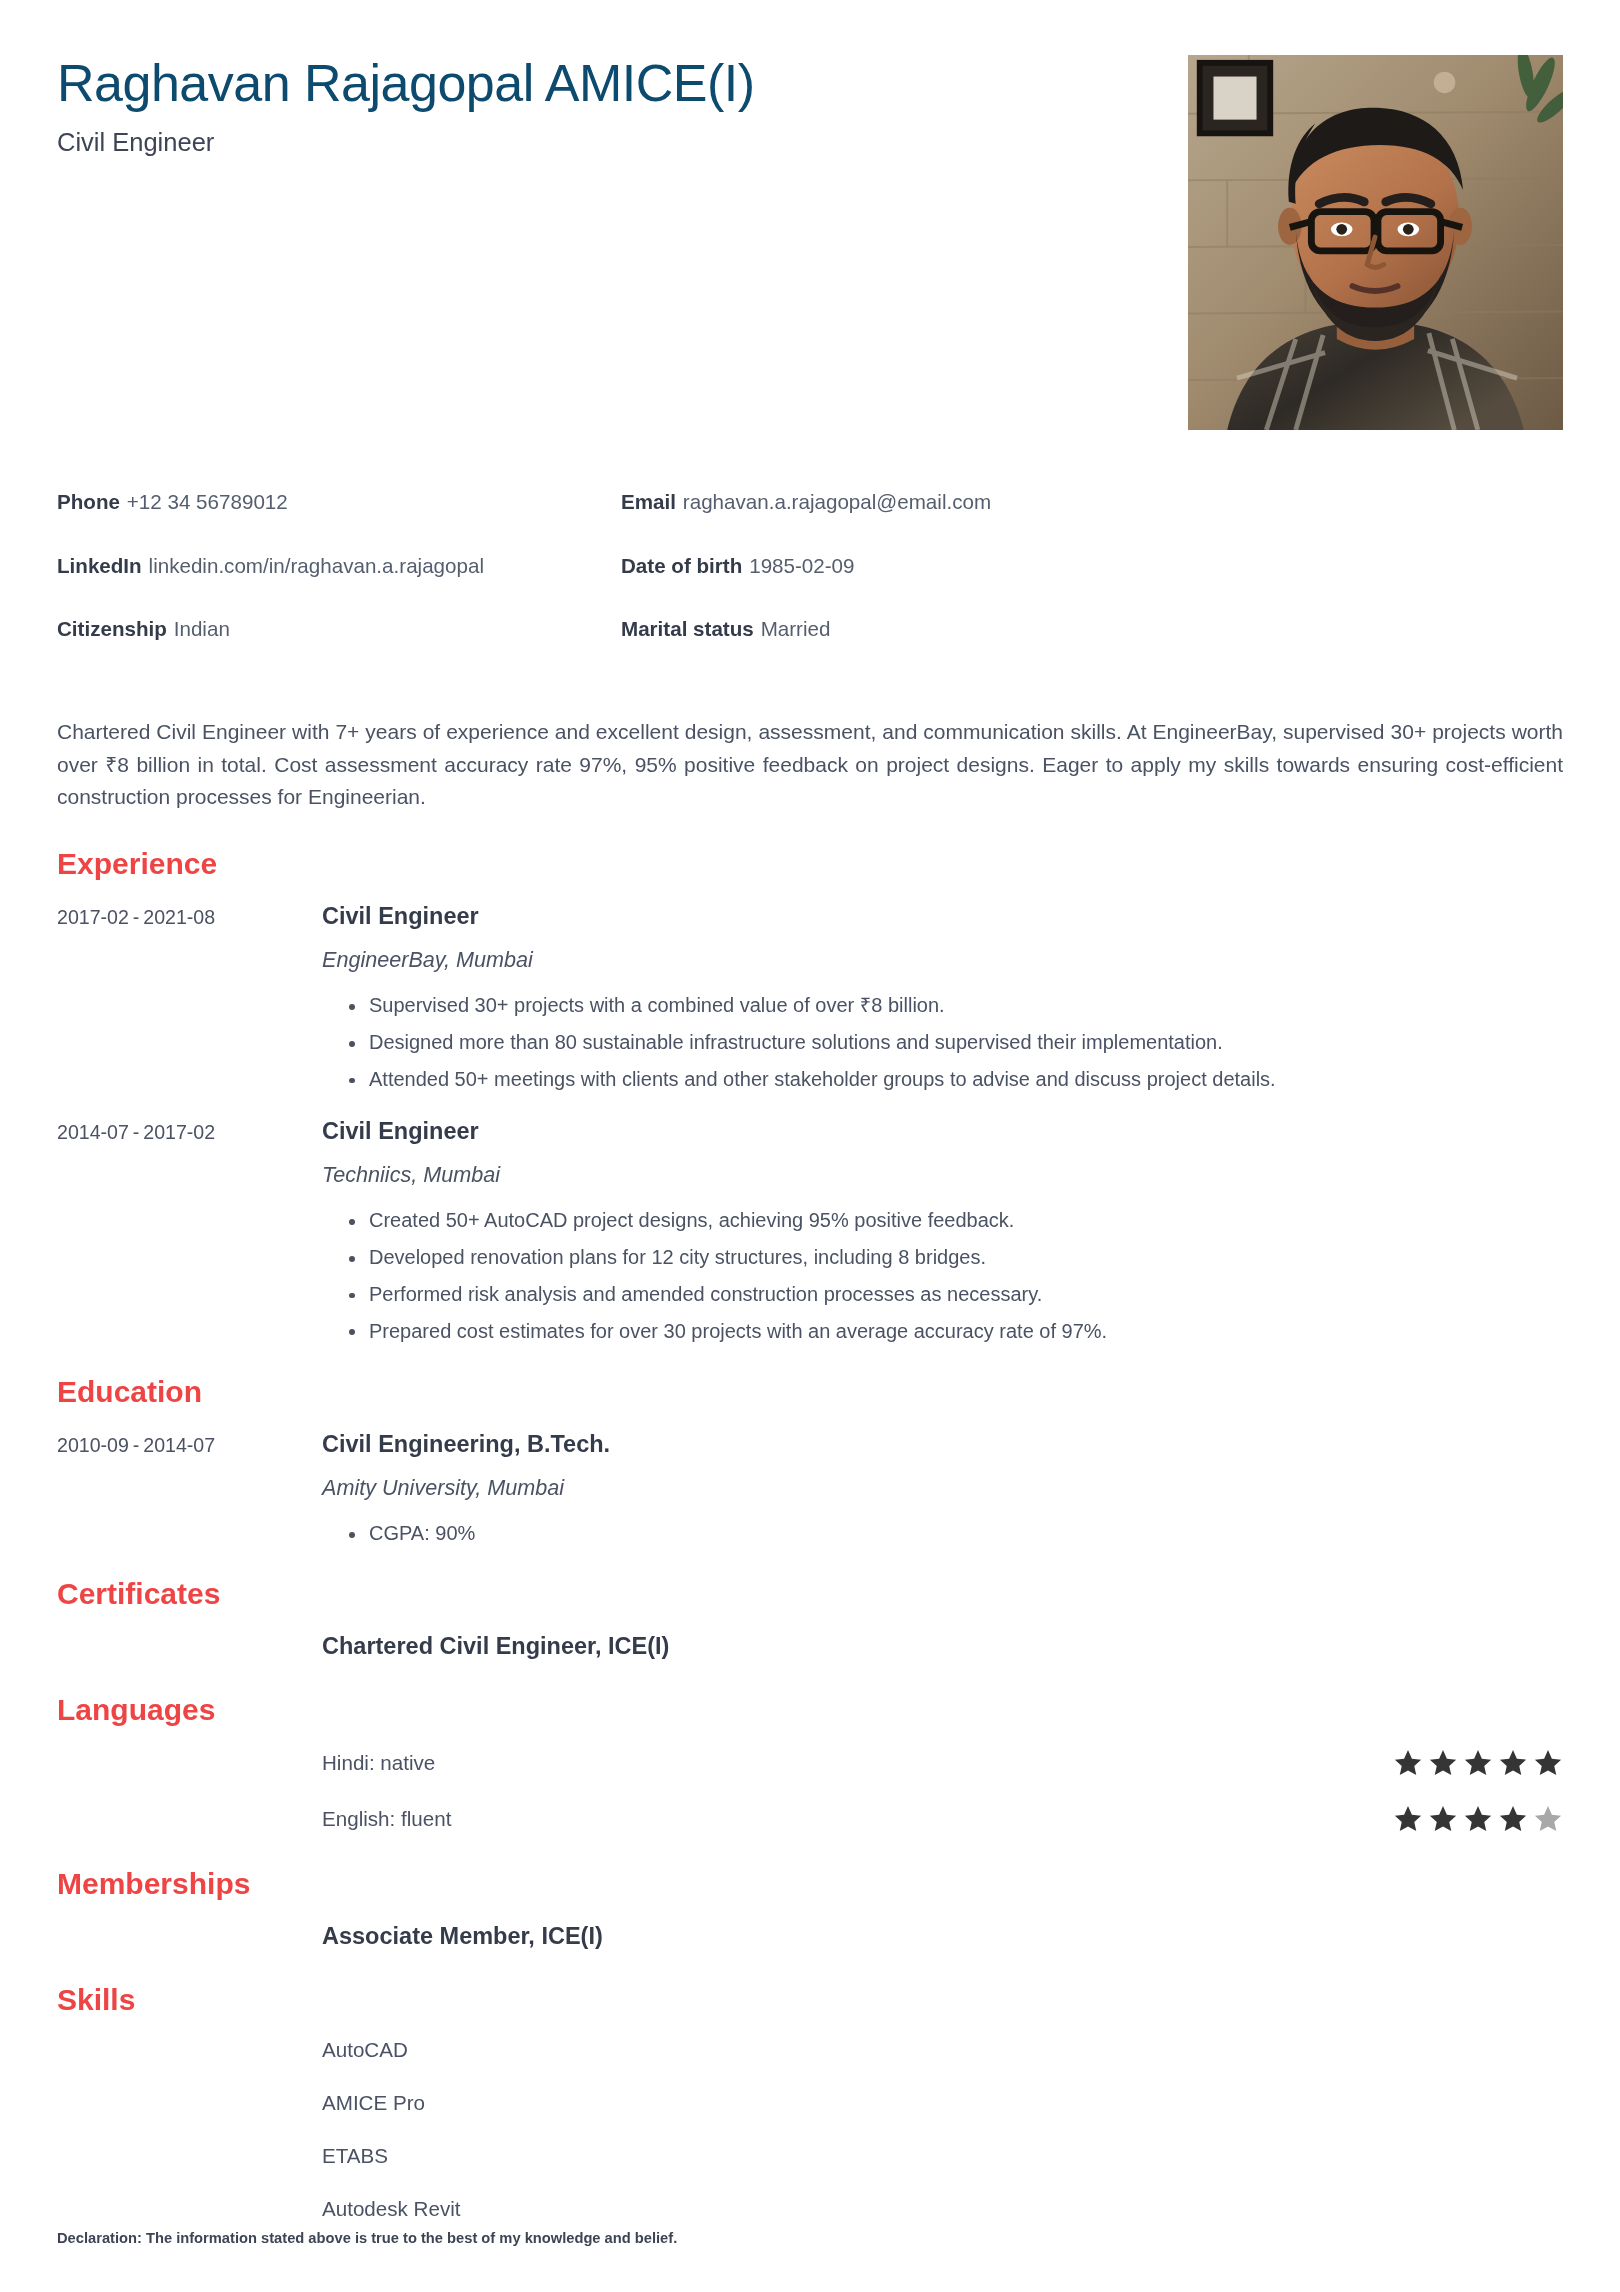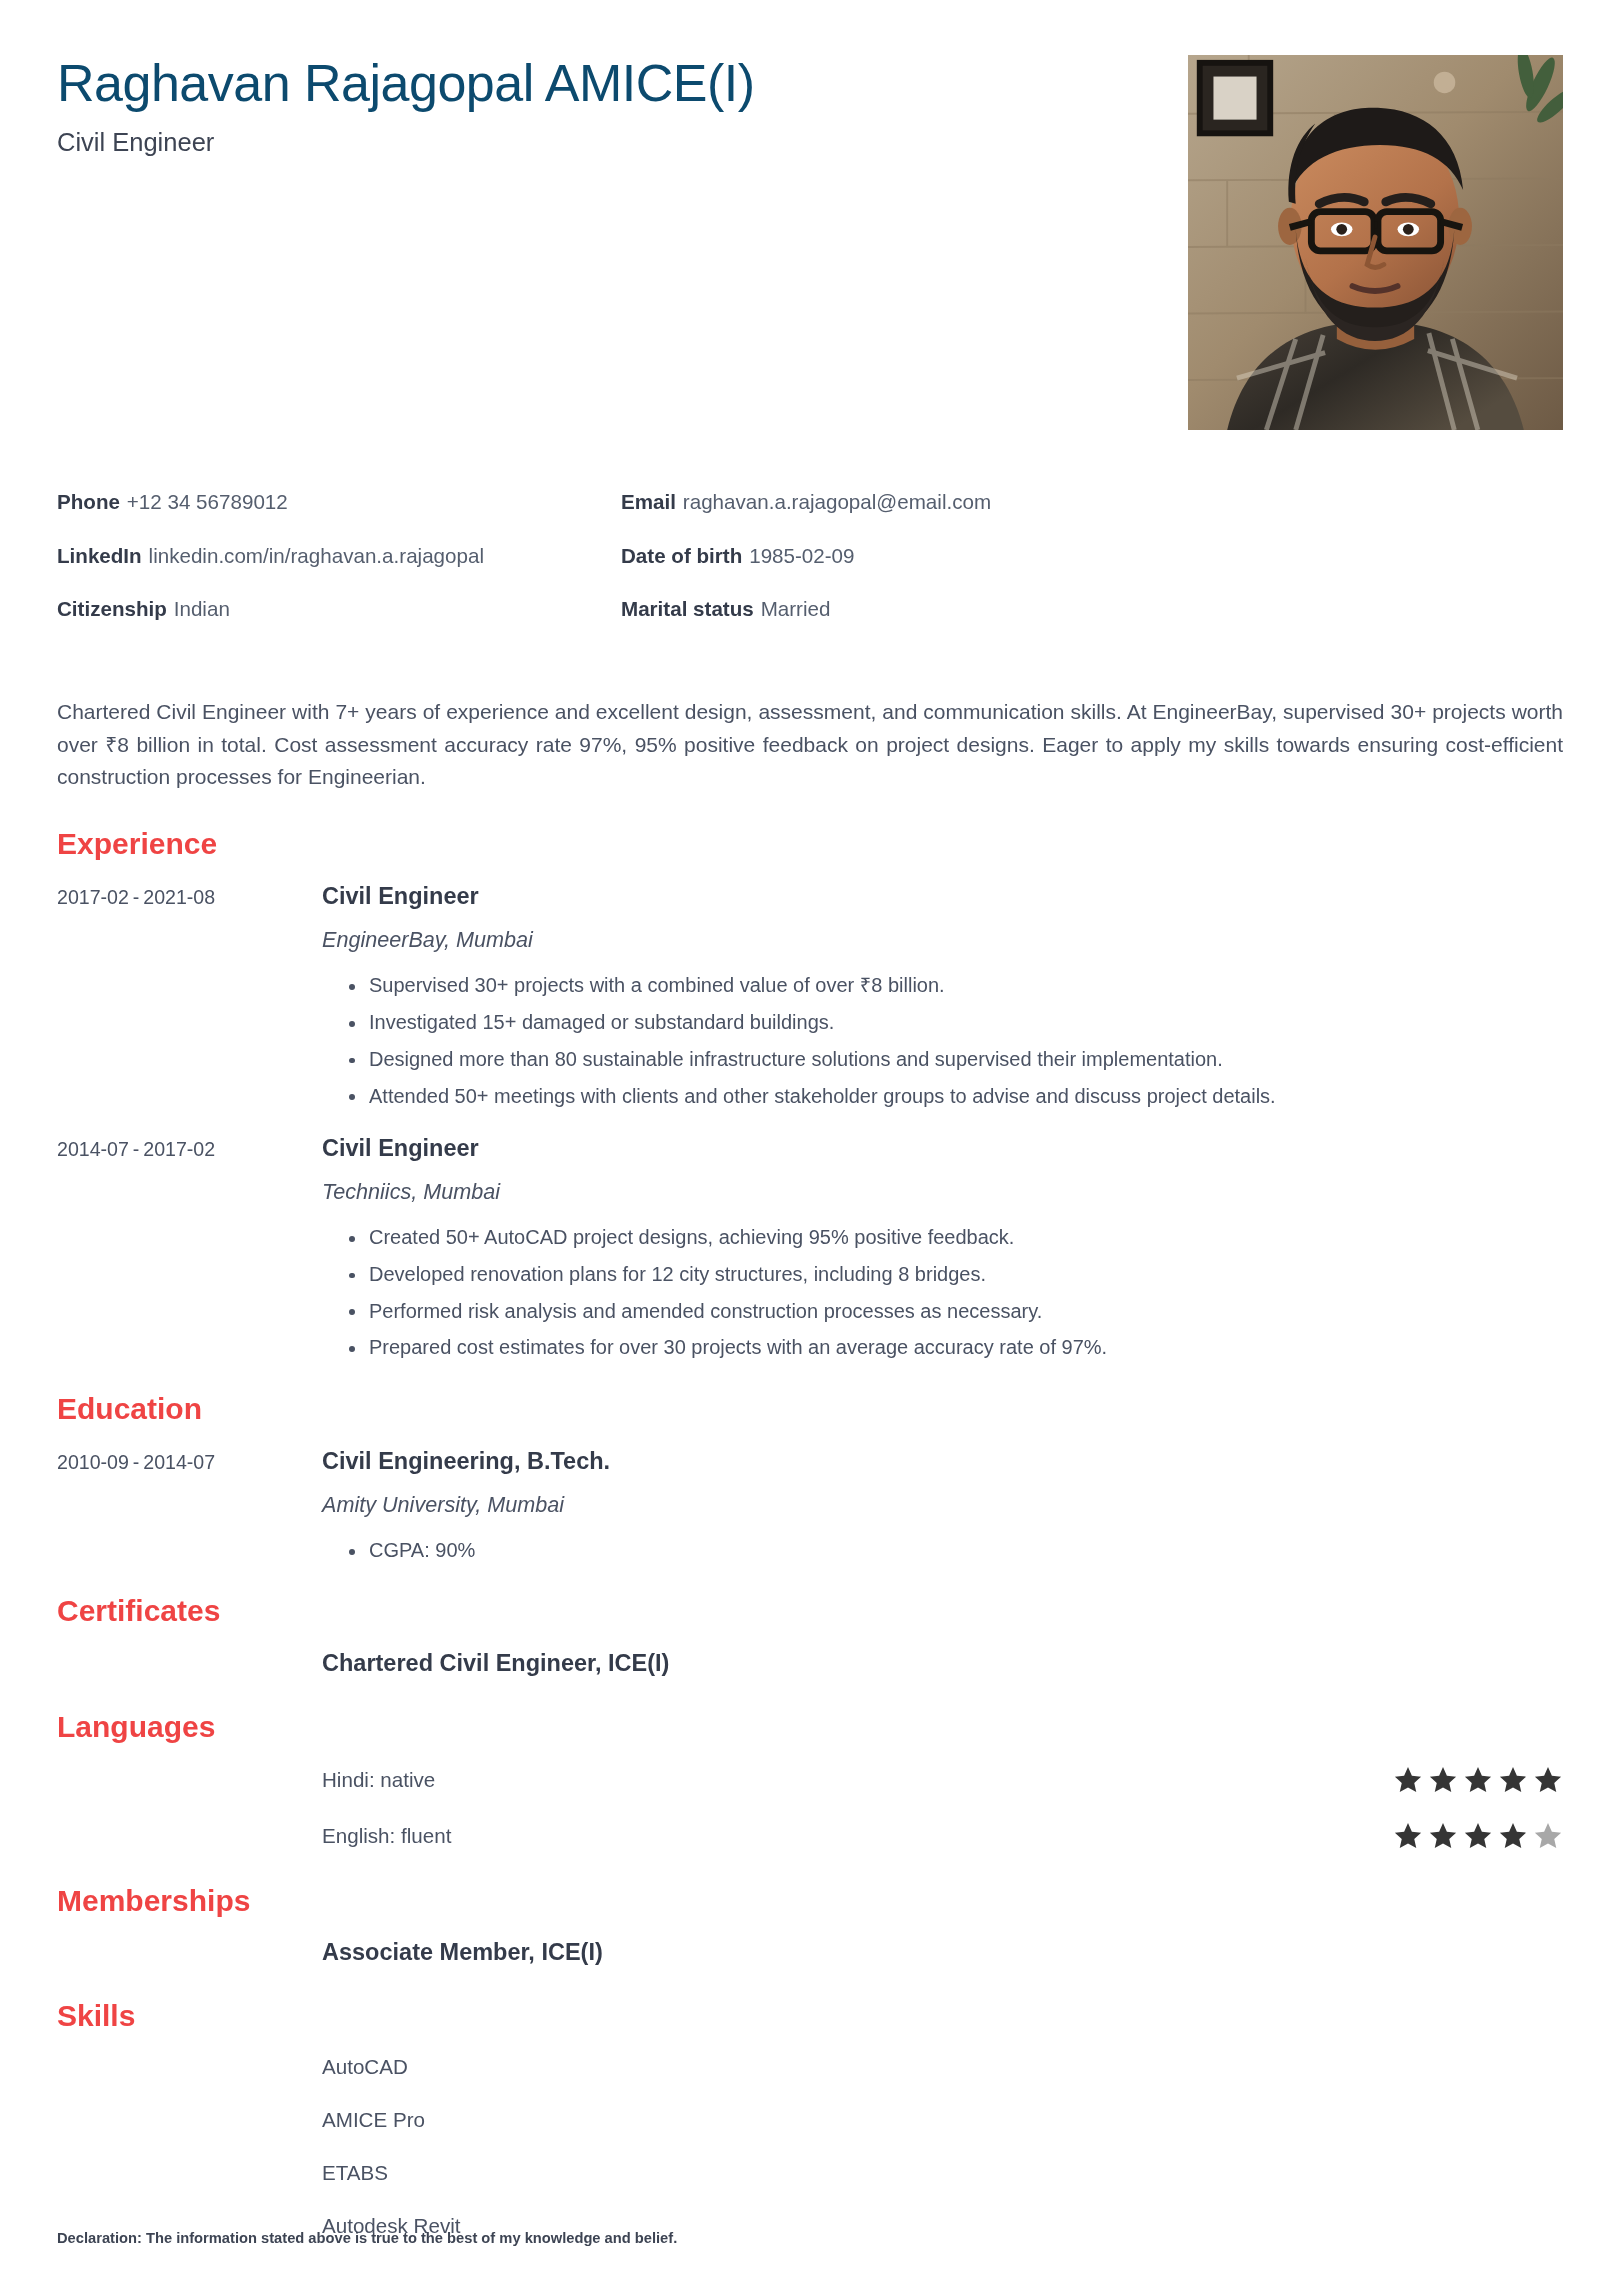--- a/index.html
+++ b/index.html
@@ -57,21 +57,21 @@
     overflow: hidden;
     background: #8a7f6e;
   }
   .photo svg { display: block; width: 100%; height: 100%; }
 
   
   .contacts {
     margin-top: 59px;
     display: grid;
     grid-template-columns: 564px 1fr;
-    row-gap: 27px;
+    row-gap: 37px;
     max-width: 1137px;
   }
 
   .contact-item {
     font-size: 20.6px;
     color: #555e6e;
     line-height: 1.3;
     white-space: nowrap;
   }
   .contact-item .lbl {
@@ -343,21 +343,20 @@
 
       <div class="entry">
         <div class="entry-dates">
           <span>2017-02</span><span class="dash">-</span><span>2021-08</span>
         </div>
         <div>
           <div class="entry-role">Civil Engineer</div>
           <div class="entry-org">EngineerBay, Mumbai</div>
           <ul class="bullets">
             <li>Supervised 30+ projects with a combined value of over ₹8 billion.</li>
-            <li>Investigated 15+ damaged or substandard buildings.</li>
             <li>Designed more than 80 sustainable infrastructure solutions and supervised their implementation.</li>
             <li>Attended 50+ meetings with clients and other stakeholder groups to advise and discuss project details.</li>
           </ul>
         </div>
       </div>
 
       <div class="entry">
         <div class="entry-dates">
           <span>2014-07</span><span class="dash">-</span><span>2017-02</span>
         </div>

